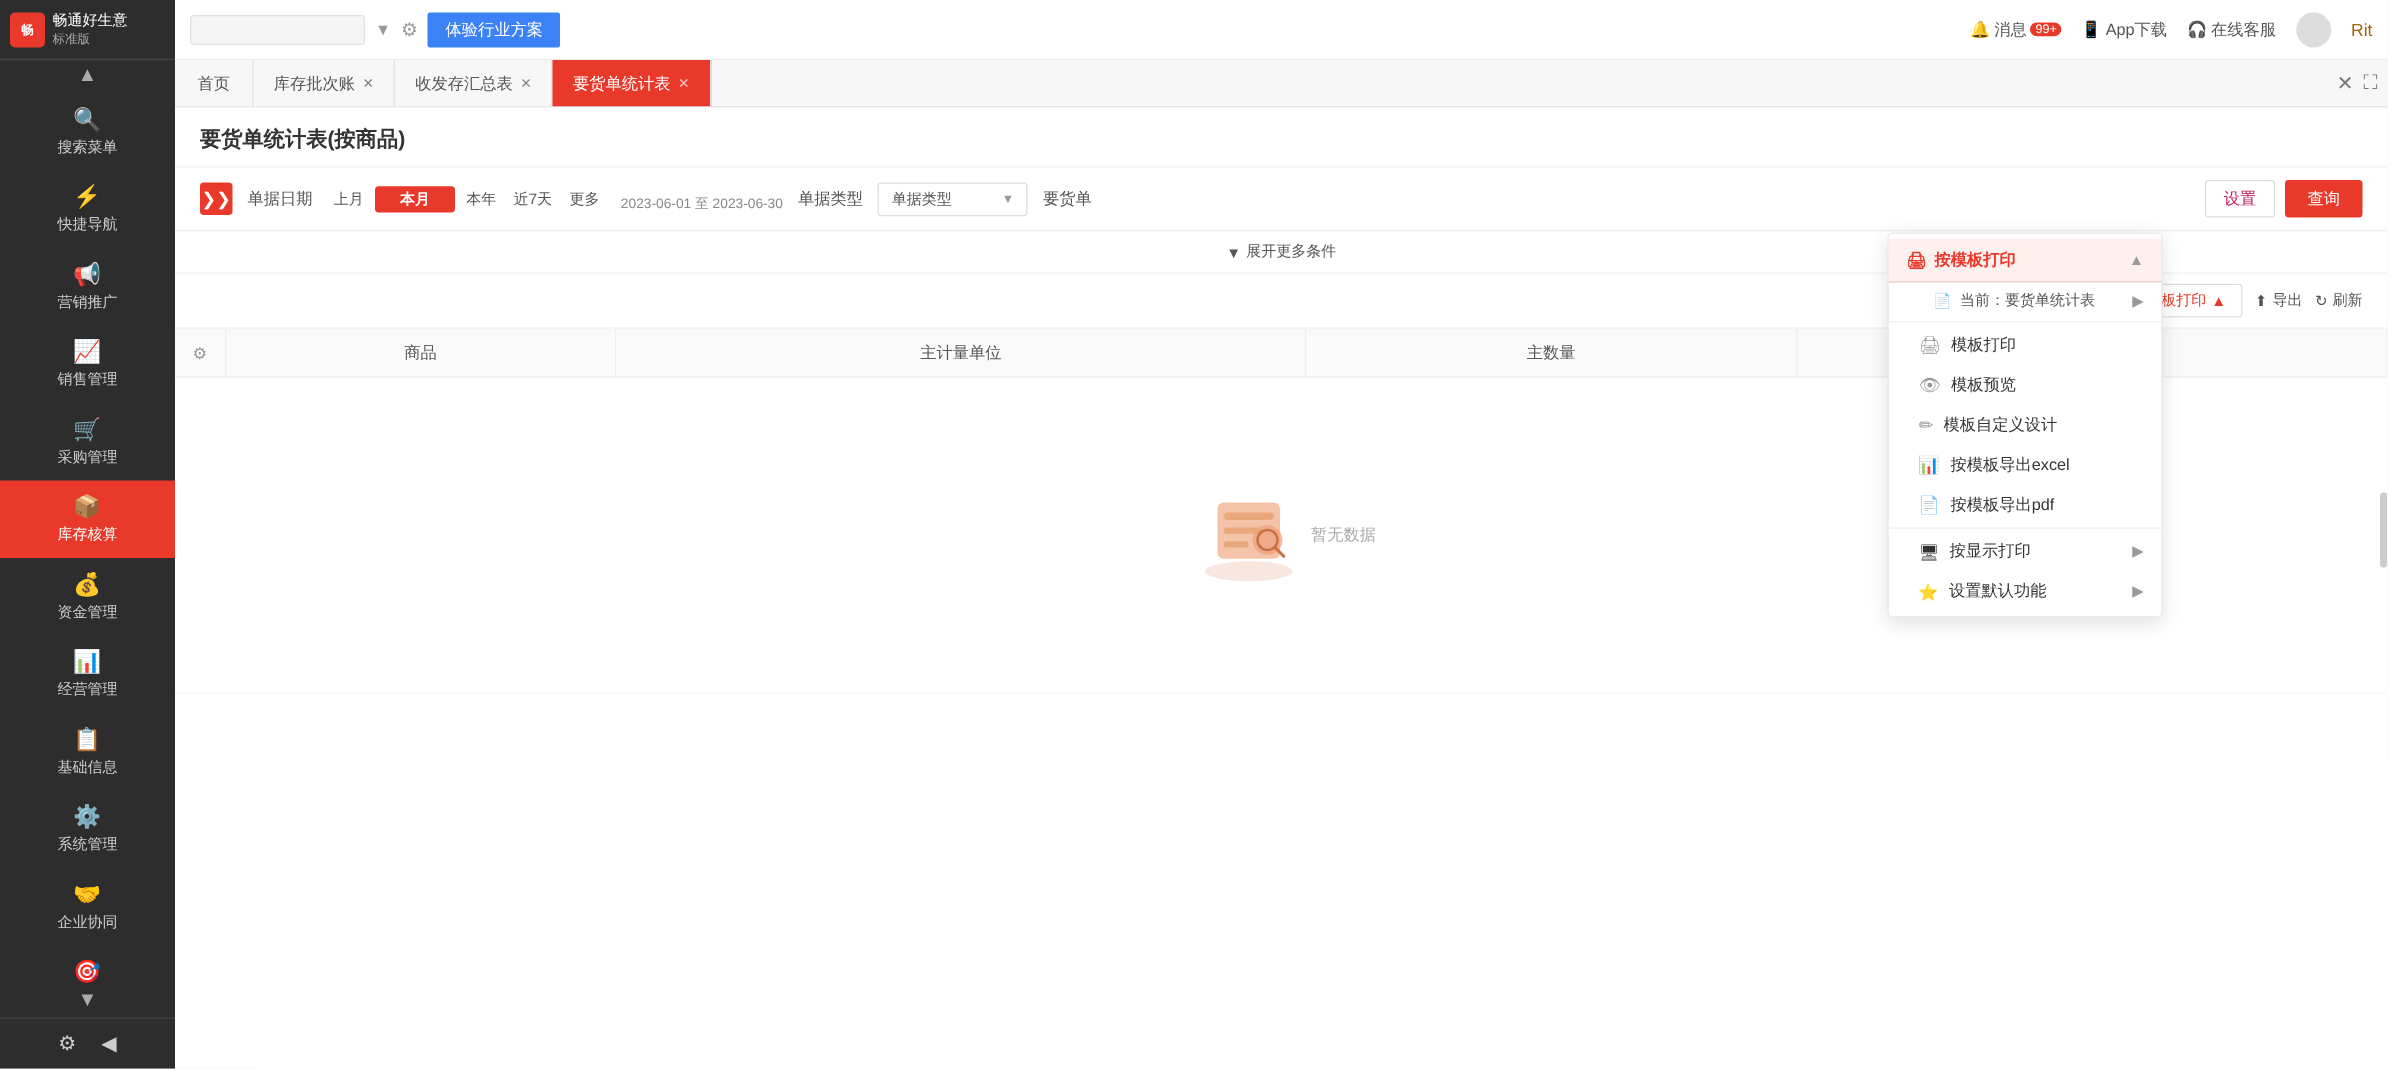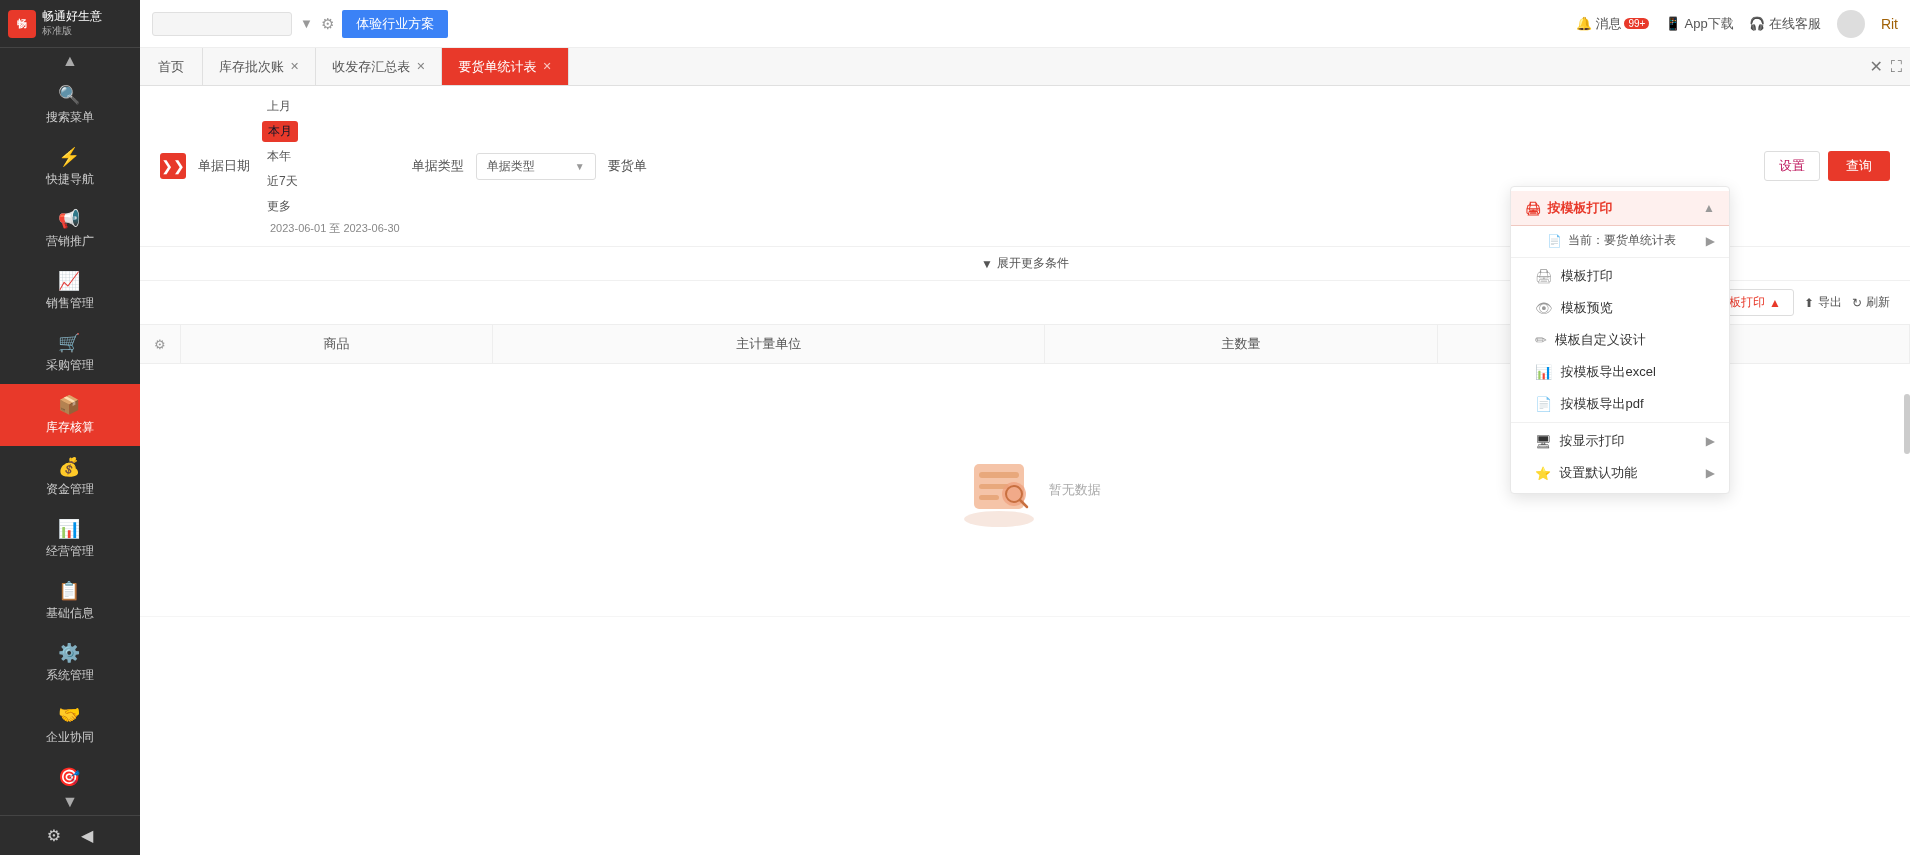--- a/index.html
+++ b/index.html
@@ -208,34 +208,35 @@
       border-radius: 3px;
       width: 26px;
       height: 26px;
       cursor: pointer;
       display: flex;
       align-items: center;
       justify-content: center;
       font-size: 14px;
     }
     .filter-label { color: #555; font-size: 13px; }
-    .filter-date-group { display: flex; align-items: flex-start; gap: 4px; flex-direction: column; }
+    .filter-date-group { display: flex; align-items: flex-end; gap: 4px; }
     .filter-date-btn {
       background: none;
       border: none;
       cursor: pointer;
       color: #555;
       font-size: 12px;
       padding: 2px 5px;
     }
     .filter-date-btn.active {
       background: #e8392a;
-      color: #0f172a;
+      color: #ffffff;
       border-radius: 3px;
-      padding: 2px 6px;
+      padding: 2px 20px;
+      font-weight: bold;
     }
     .filter-date-range { font-size: 11px; color: #888; margin-left: 8px; }
     .filter-select {
       display: flex;
       align-items: center;
       border: 1px solid #ddd;
       border-radius: 3px;
       padding: 4px 10px;
       font-size: 12px;
       color: #555;
@@ -570,20 +571,23 @@
       <span class="close">✕</span>
     </div>
     <div class="window-controls">
       <button class="win-btn">✕</button>
       <button class="win-btn">⛶</button>
     </div>
   </div>
 
   <div class="page-content">
 
+    <div class="page-title-bar">
+      <span class="page-title">要货单统计表(按商品)</span>
+    </div>
 
     <div class="filter-bar">
       <button class="filter-toggle-btn">❯❯</button>
       <span class="filter-label">单据日期</span>
       <div class="filter-date-group">
         <button class="filter-date-btn">上月</button>
         <button class="filter-date-btn active">本月</button>
         <button class="filter-date-btn">本年</button>
         <button class="filter-date-btn">近7天</button>
         <button class="filter-date-btn">更多</button>

